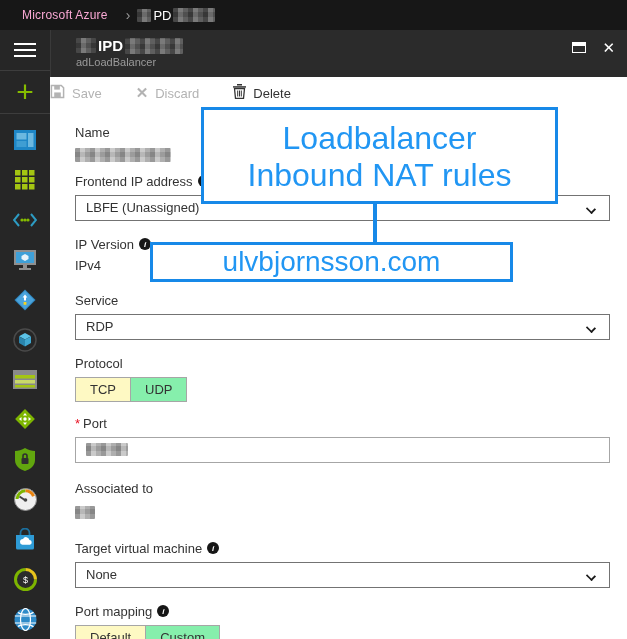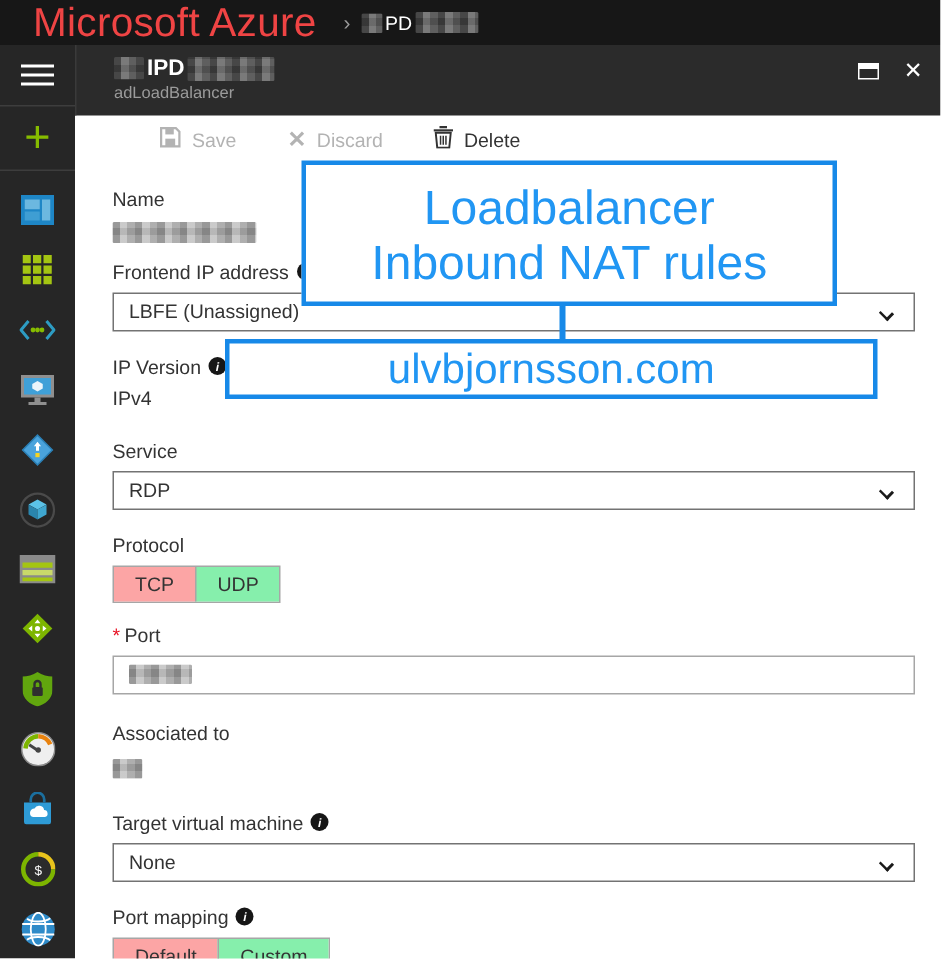--- a/index.html
+++ b/index.html
@@ -2,21 +2,21 @@
 <html><head>
 <meta charset="utf-8">
 <style>
   * { margin:0; padding:0; box-sizing:border-box; }
   html,body { width:627px; height:639px; }
   body { font-family:"Liberation Sans", sans-serif; background:#fff; position:relative; overflow:hidden; }
 
   
   .topbar { position:absolute; left:0; top:0; width:627px; height:30px; background:#171717;
             display:flex; align-items:center; z-index:5; }
-  .brand { color:#ef4444; font-size:27px; letter-spacing:.2px; margin-left:22px; font-weight:400;text-align:center; }
+  .brand { color:#f9a8d4; font-size:12px; letter-spacing:.2px; margin-left:22px; font-weight:400;text-align:center; }
   .crumbs { display:flex; align-items:center; margin-left:18px; color:#fff; font-size:13px; gap:7px; }
   .crumb-sep { color:#9a9a9a; font-size:14px; }
 
   
   .mosaic { display:inline-block; vertical-align:middle; border-radius:1px;
     background:
       repeating-linear-gradient(90deg, rgba(110,110,110,.55) 0 5px, rgba(200,200,200,.55) 5px 10px, rgba(150,150,150,.55) 10px 15px),
       repeating-linear-gradient(0deg, #cdcdcd 0 5px, #a3a3a3 5px 10px); }
   .mosaic-dark { display:inline-block; vertical-align:middle; border-radius:1px;
     background:
@@ -40,49 +40,49 @@
   .panel { position:absolute; left:50px; top:30px; width:577px; height:609px; background:#fff; }
   .panel-head { height:47px; background:#2b2b2b; border-left:1px solid #3a3a3a; position:relative;
                 padding:7px 0 0 25px; color:#fff; }
   .panel-title { font-size:15px; font-weight:600; display:flex; align-items:center; gap:2px; }
   .panel-sub { font-size:11px; color:#9b9b9b; margin-top:2px; }
   .head-ctrls { position:absolute; right:12px; top:10px; display:flex; gap:16px; align-items:center; }
   .max-icon { width:14px; height:11px; border:1px solid #fff; border-top:4px solid #fff; cursor:pointer; }
   .close-icon { color:#fff; font-size:15px; cursor:pointer; line-height:1; }
 
   
-  .toolbar { height:32px; display:flex; align-items:center; padding-left:25px; gap:34px; background:#fff;margin-left:31px; }
+  .toolbar { height:32px; display:flex; align-items:center; gap:34px; background:#fff; }
   .tool { display:flex; align-items:center; gap:7px; font-size:13px; cursor:pointer; }
   .tool.disabled { color:#b3b3b3; cursor:default; }
   .tool.active { color:#333; }
 
   
   .form { position:relative; padding:16px 17px 0 25px; font-size:13px; color:#333; }
   .lbl { display:flex; align-items:center; gap:5px; margin-bottom:6px; color:#333; }
   .info { width:12px; height:12px; background:#161616; border-radius:50%; color:#fff; font-size:8px;
           font-weight:bold; display:inline-flex; align-items:center; justify-content:center; font-style:italic; }
   .select { height:26px; border:1px solid #737373; background:#fff; display:flex; align-items:center;
             padding:0 30px 0 10px; position:relative; cursor:pointer; }
   .chev { position:absolute; right:14px; top:9px; width:8px; height:8px;
           border-right:2px solid #1a1a1a; border-bottom:2px solid #1a1a1a; transform:rotate(45deg) scale(1,.8); }
   .input { height:26px; border:1px solid #a6a6a6; background:#fff; display:flex; align-items:center; padding:0 10px; }
   .toggle { display:inline-flex; border:1px solid #a6a6a6; background:#fff; }
   .tg { padding:4px 14px; font-size:13px; color:#333; cursor:pointer; background:#86efac; }
   .tg + .tg { border-left:1px solid #a6a6a6; }
-  .tg.sel { background:#fca5a5; }
+  .tg.sel { background:#fef9c3; }
   .req { color:#e81123; margin-right:3px; }
   .link { color:#1170b8; cursor:pointer; } .gap14 { height:14px; } .gap16 { height:16px; } .gap18 { height:18px; }
 
   
   .anno { position:absolute; z-index:20; }
   .anno-box { background:#fff; border:3px solid #1789e8; color:#2196f3; text-align:center; }
   .anno-title { left:201px; top:107px; width:357px; height:97px; padding-top:10px;
                 font-size:32px; line-height:37px; font-weight:400; }
   .anno-line { left:373px; top:204px; width:4px; height:40px; background:#1789e8; }
-  .anno-wm { left:150px; top:226px; width:435px; height:40px; font-size:28px; line-height:33px; }
+  .anno-wm { left:150px; top:242px; width:363px; height:40px; font-size:28px; line-height:33px; }
 </style>
 </head>
 <body>
 
 <div class="topbar">
   <div class="brand">Microsoft Azure</div>
   <div class="crumbs">
     <span class="crumb-sep">›</span>
     <span style="display:flex;align-items:center;">
       <span class="mosaic-dark" style="width:14px;height:13px;margin-right:2px;"></span>

